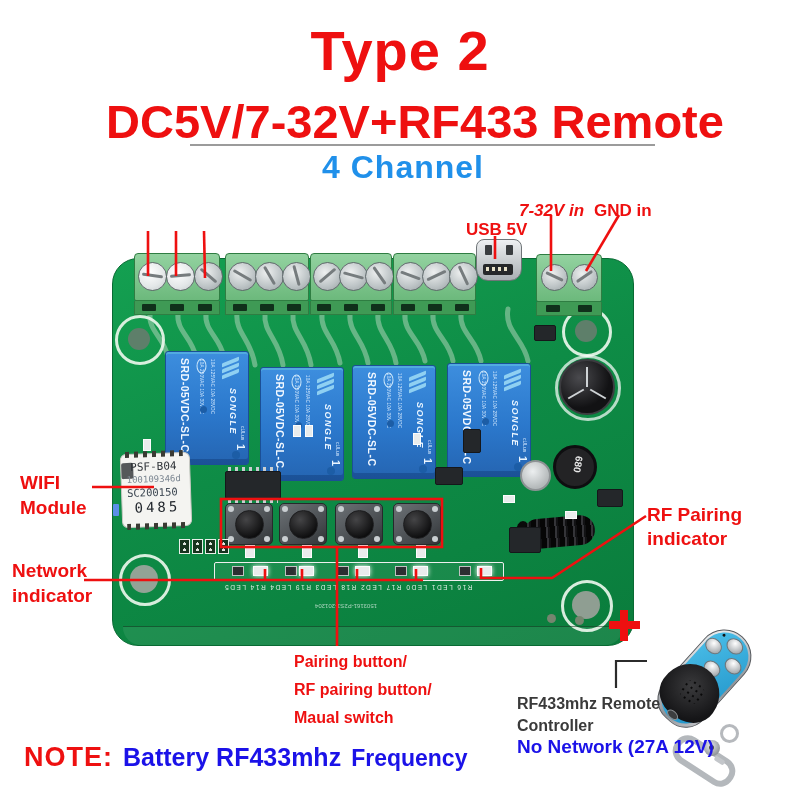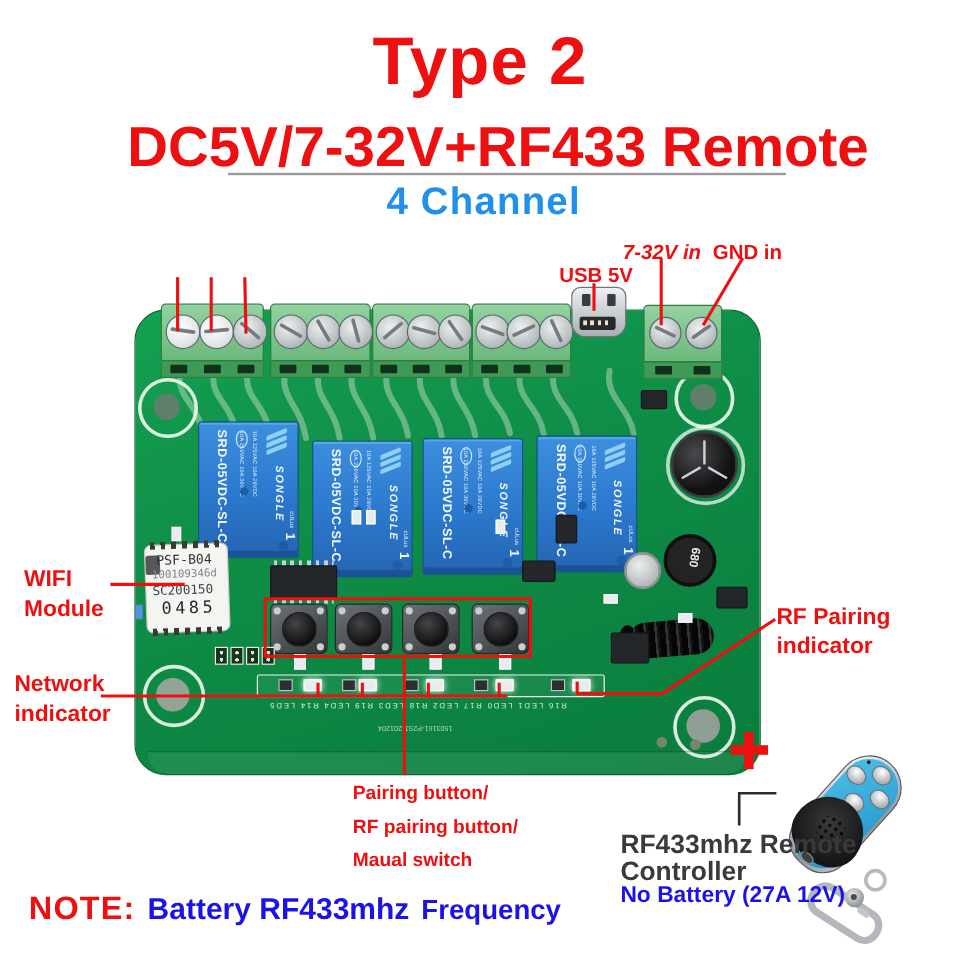--- a/index.html
+++ b/index.html
@@ -65,21 +65,21 @@
         border-radius:50% 50% 46% 46% / 55% 55% 42% 42%;
         background:radial-gradient(circle at 45% 40%,#3a3a3c,#151517 70%);}
   .coverdots{position:absolute;left:19px;top:15px;width:24px;height:24px;border-radius:50%;
         background:radial-gradient(#000 1.2px,transparent 1.4px) 0 0/6px 6px;opacity:.8;}
   .chrome{border:none;background:radial-gradient(circle at 40% 35%,#e6e9ec,#8e9296 75%);}
   
   .noterow{left:24px;top:742px;display:flex;align-items:baseline;gap:10px;white-space:nowrap;}
   .notelabel{color:#ee1010;font-weight:bold;font-size:27px;letter-spacing:1px;}
   .notesupport{color:#1b12e8;font-weight:bold;font-size:25px;}
   .notefreq{color:#1b12e8;font-weight:bold;font-size:23px;}
-  .remtext{color:#3a3a3a;font-size:22px;line-height:22px;font-weight:bold;}
+  .remtext{color:#3a3a3a;font-size:16px;line-height:22px;font-weight:bold;}
   .battext{color:#1b12e8;font-size:19px;font-weight:bold;}
 </style>
 </head>
 <body>
 
 <div id="stage">
 
   <div class="abs title">Type 2</div>
   <div class="abs subtitle">DC5V/7-32V+RF433 Remote</div>
   <div class="abs hline"></div>
@@ -444,21 +444,21 @@
     <div class="abs chrome" style="left:56px;top:112px;width:16px;height:16px;border-radius:50%;">
       <div class="abs" style="left:5px;top:5px;width:5px;height:5px;border-radius:50%;background:#4a4c4e;"></div>
     </div>
     <div class="abs" style="left:66px;top:130px;width:11px;height:5px;background:#c3c6ca;transform:rotate(33deg);border-radius:2px;"></div>
   </div>
 
   <div class="abs remtext" style="left:517px;top:693px;">
     <div>RF433mhz Remote</div>
     <div>Controller</div>
   </div>
-  <div class="abs battext" style="left:517px;top:736px;">No Battery (27A 12V)</div>
+  <div class="abs battext" style="left:517px;top:736px;">No Network (27A 12V)</div>
 
   <div class="abs noterow">
     <span class="notelabel">NOTE:</span>
     <span class="notesupport">Battery RF433mhz</span>
     <span class="notefreq">Frequency</span>
   </div>
 
 </div>
 
 </body></html>

